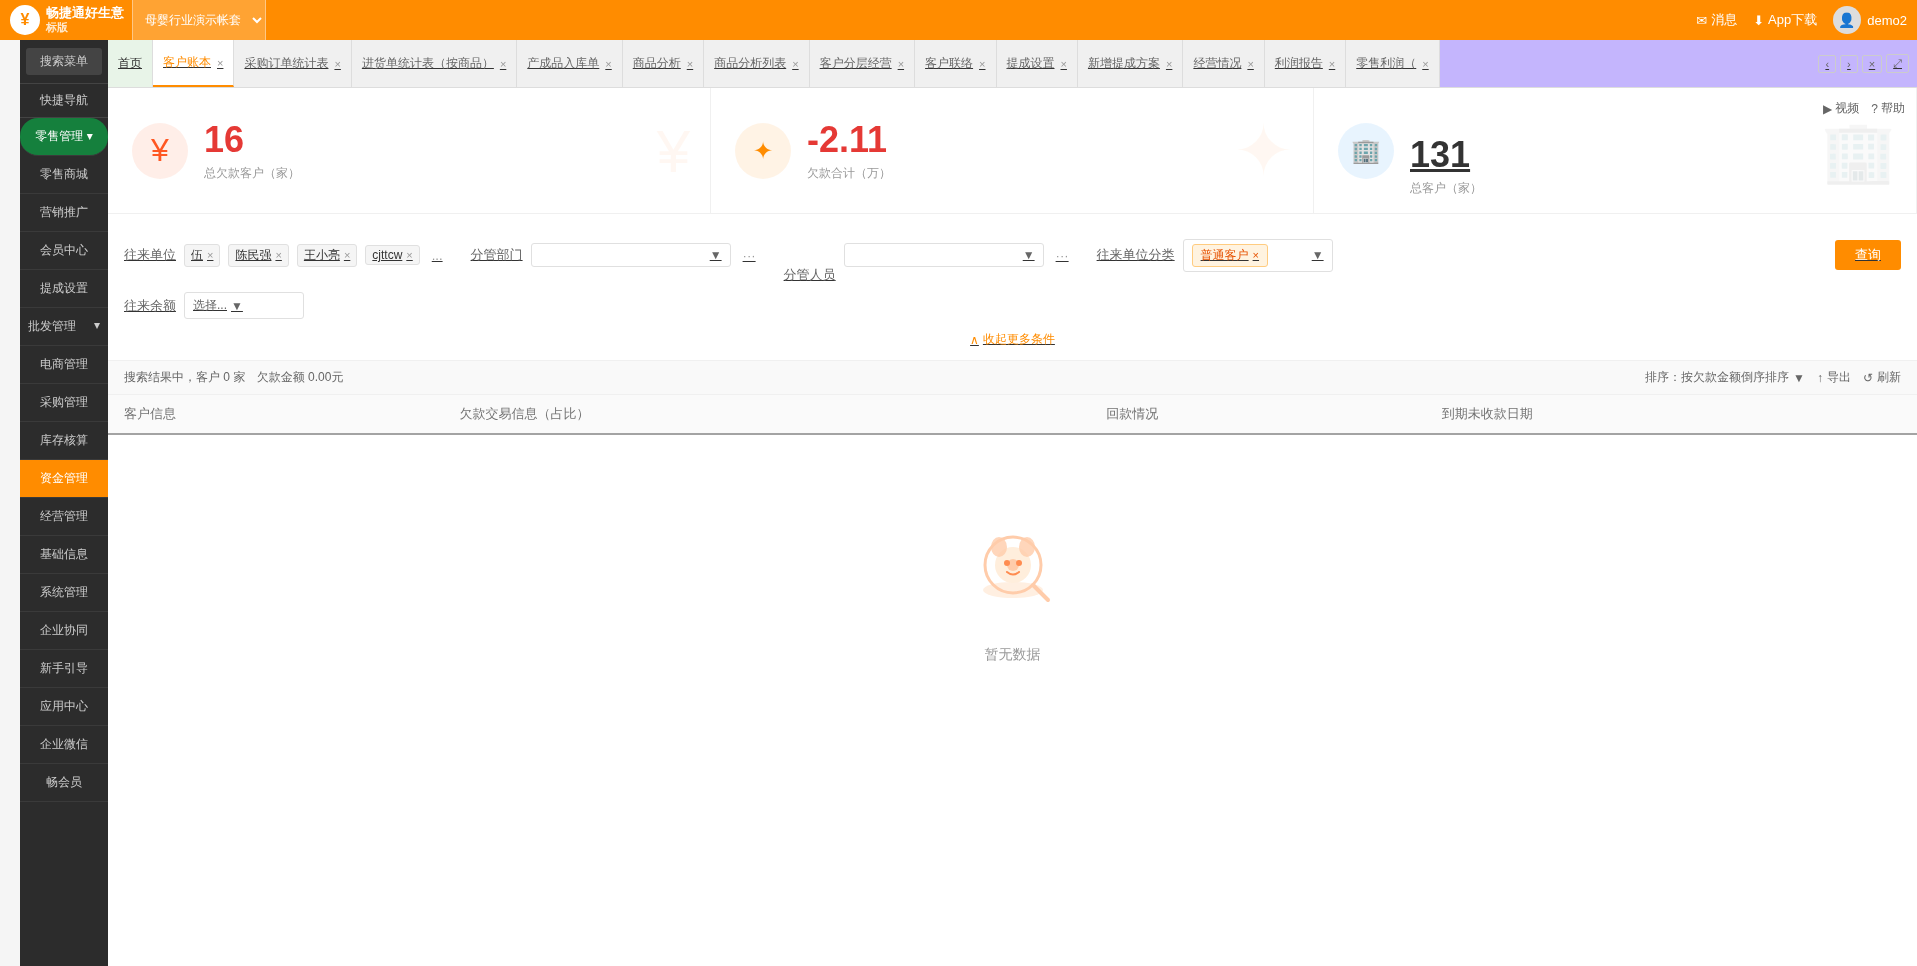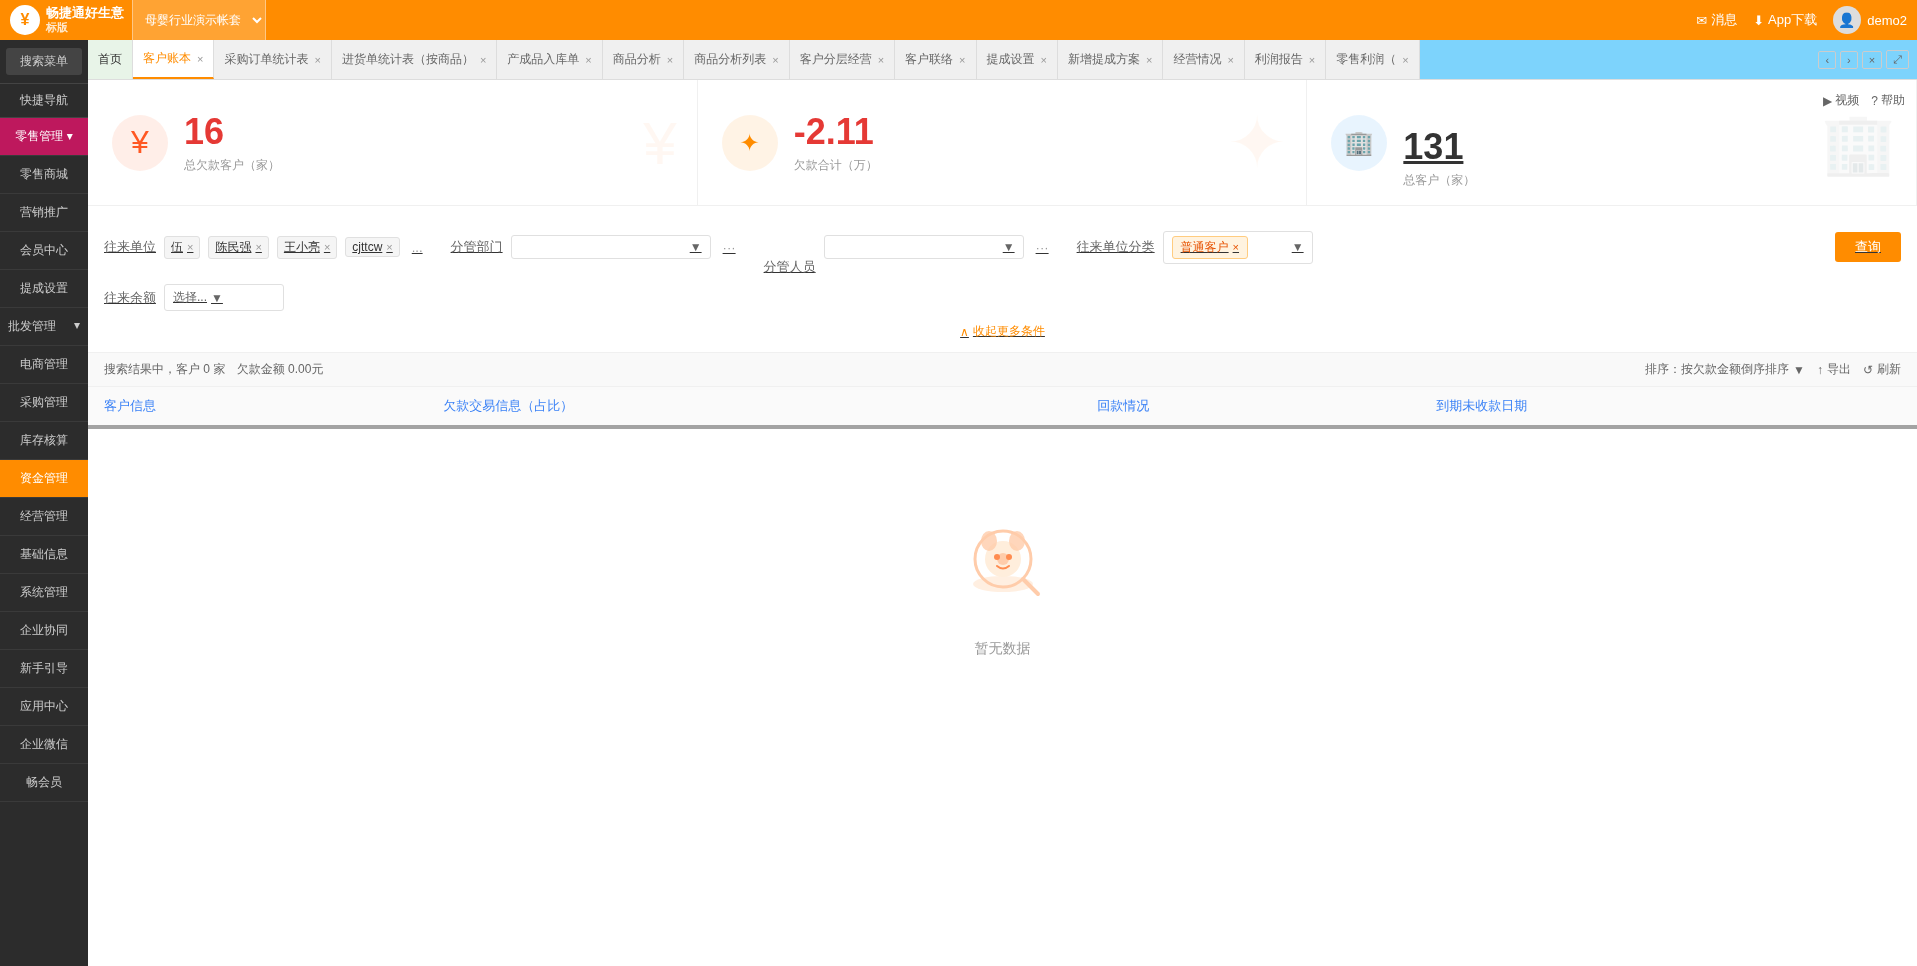--- a/index.html
+++ b/index.html
@@ -10,35 +10,35 @@
     .top-bar { height: 40px; background: #ff8c00; display: flex; align-items: center; padding: 0 10px; justify-content: space-between; flex-shrink: 0; }
     .top-bar-left { display: flex; align-items: center; gap: 8px; }
     .top-bar-logo { display: flex; align-items: center; gap: 6px; color: white; font-weight: bold; font-size: 14px; }
     .logo-icon { width: 30px; height: 30px; background: white; border-radius: 50%; display: flex; align-items: center; justify-content: center; color: #ff8c00; font-size: 16px; }
     .top-bar-select { background: rgba(255,255,255,0.2); border: 1px solid rgba(255,255,255,0.4); color: white; padding: 18px 8px; border-radius: 3px; font-size: 12px; cursor: pointer; }
     .top-bar-right { display: flex; align-items: center; gap: 16px; color: white; font-size: 13px; }
     .top-bar-right span { cursor: pointer; display: flex; align-items: center; gap: 4px; }
     .avatar { width: 28px; height: 28px; border-radius: 50%; background: #ddd; overflow: hidden; display: flex; align-items: center; justify-content: center; }
 
     
-    .main-layout { display: flex; flex: 1; overflow: hidden; }
+    .main-layout { display: flex; flex: 1; overflow: hidden; padding-left: 20px; }
 
     
     .sidebar { width: 88px; background: #2c2c2c; display: flex; flex-direction: column; flex-shrink: 0; overflow-y: auto; }
     .sidebar-search { padding: 8px 6px; border-bottom: 1px solid #444; }
     .sidebar-search-btn { width: 100%; background: #444; border: none; color: #ccc; padding: 5px; border-radius: 3px; cursor: pointer; font-size: 12px; text-align: center; }
     .sidebar-nav-btn { padding: 8px 6px; border-bottom: 1px solid #444; text-align: center; color: #ccc; font-size: 12px; cursor: pointer; }
     .sidebar-item { padding: 10px 6px; text-align: center; color: #ccc; font-size: 12px; cursor: pointer; border-bottom: 1px solid #3a3a3a; }
-    .sidebar-item.active { background: #be185d; color: white; }
+    .sidebar-item.active { background: #15803d; color: white; border-radius: 18px; }
 
     
     .content-area { flex: 1; display: flex; flex-direction: column; overflow: hidden; }
 
     
-    .tab-bar { background: #7dd3fc; display: flex; align-items: center; border-bottom: 1px solid #ddd; flex-shrink: 0; height: 40px; overflow: hidden; }
+    .tab-bar { background: #c4b5fd; display: flex; align-items: center; border-bottom: 1px solid #ddd; flex-shrink: 0; height: 48px; overflow: hidden; text-decoration: underline; }
     .tab { display: flex; align-items: center; padding: 0 10px; height: 100%; font-size: 12px; cursor: pointer; border-right: 1px solid #ddd; white-space: nowrap; background: #f0f0f0; color: #666; }
     .tab.active { background: white; color: #ff8c00; border-bottom: 2px solid #ff8c00; }
     .tab .close-btn { margin-left: 6px; color: #999; font-size: 11px; cursor: pointer; }
     .tab.home { background: #e8f4e8; color: #333; }
     .tab-bar-controls { display: flex; align-items: center; margin-left: auto; padding: 0 8px; gap: 4px; }
     .tab-ctrl-btn { background: none; border: 1px solid #ccc; border-radius: 2px; padding: 2px 6px; cursor: pointer; font-size: 11px; color: #666; }
 
     
     .page-content { flex: 1; overflow-y: auto; background: white; }
 
@@ -72,21 +72,21 @@
 
     
     .results-bar { display: flex; align-items: center; justify-content: space-between; padding: 8px 16px; background: #f9f9f9; border-bottom: 1px solid #f0f0f0; font-size: 12px; color: #666; }
     .results-bar-left { display: flex; gap: 16px; }
     .results-bar-right { display: flex; align-items: center; gap: 12px; }
     .sort-select { display: flex; align-items: center; gap: 4px; cursor: pointer; color: #666; }
     .action-btn { display: flex; align-items: center; gap: 4px; cursor: pointer; color: #666; }
 
     
     .data-table { width: 100%; border-collapse: collapse; }
-    .data-table th { background: #fafafa; border-bottom: 4px solid #a3a3a3; padding: 10px 16px; text-align: left; font-size: 13px; font-weight: normal; color: #3b82f6; }
+    .data-table th { background: #fafafa; border-bottom: 2px solid #a3a3a3; padding: 10px 16px; text-align: left; font-size: 13px; font-weight: normal; color: #737373; }
 
     
     .empty-state { display: flex; flex-direction: column; align-items: center; justify-content: flex-end; padding: 80px 0; }
     .empty-icon { font-size: 80px; color: #ffccaa; margin-bottom: 12px; }
     .empty-text { color: #999; font-size: 14px; }
 
     
     .category-tag { display: inline-flex; align-items: center; background: #fff3e0; border: 1px solid #ffcc80; border-radius: 3px; padding: 2px 8px; font-size: 12px; gap: 4px; color: #e65100; }
     .category-tag .remove { cursor: pointer; color: #e65100; font-size: 11px; }
 

